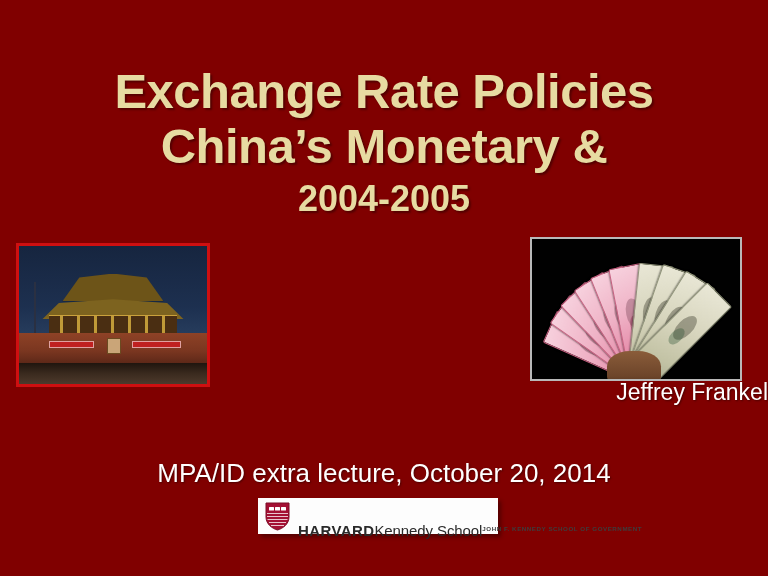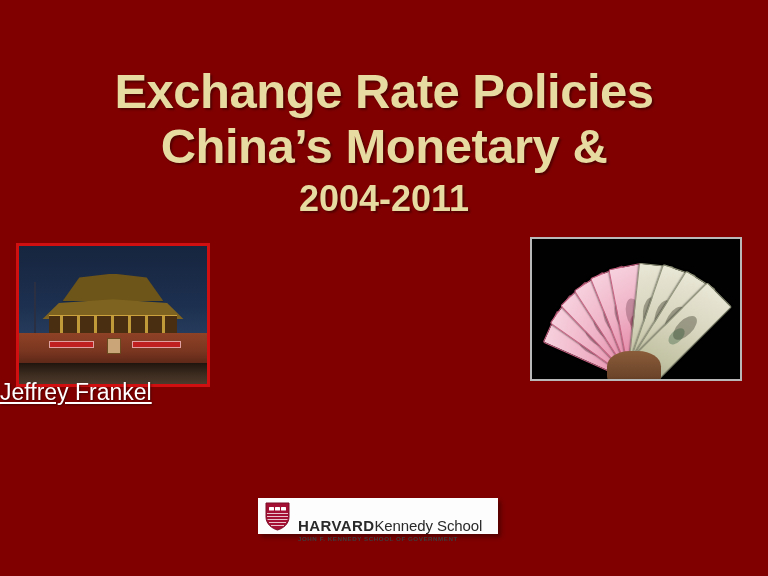--- a/index.html
+++ b/index.html
@@ -41,25 +41,24 @@
     color:#e7dba2;
     line-height:1.15;
     margin-top:4px;
     text-shadow:2px 2px 2px rgba(50,0,0,0.55);
   }
 
   
   .author {
     position:absolute;
     left:0; right:0; top:379px;
-    text-align:left;
+    text-align:right;
     font-size:23px;
     color:#ffffff;
     text-shadow:1px 1px 2px rgba(40,0,0,0.6);
-    text-decoration:underline;
   }
   .lecture {
     position:absolute;
     left:0; right:0; top:458px;
     text-align:center;
     font-size:26px;
     color:#ffffff;
     text-shadow:1px 1px 2px rgba(40,0,0,0.6);
   }
 
@@ -207,21 +206,20 @@
     padding:0 7px;
   }
   .hks-shield {
     width:25px; height:29px;
     flex:0 0 auto;
     margin-right:8px;
     position:relative;
   }
   .hks-wordmark {
     display:flex;
-    flex-direction:column;
     justify-content:space-between;
     line-height:1;
     margin-top:28px;
   }
   .hks-line1 {
     font-size:15px;
     letter-spacing:-0.1px;
     white-space:nowrap;
     color:#2a2a2a;
   }
@@ -242,21 +240,21 @@
   }
 </style>
 </head>
 <body>
 
 <div id="slide">
 
   <div class="title-block">
     <div class="title-line">Exchange Rate Policies</div>
     <div class="title-line">China’s Monetary &amp;</div>
-    <div class="title-sub">2004-2011</div>
+    <div class="title-sub">2004-2005</div>
   </div>
 
   <div class="photo-left">
     <div class="tam-sky"></div>
     <div class="tam-flag"></div>
     <div class="tam-gate-roof"></div>
     <div class="tam-gate-roof2"></div>
     <div class="tam-gate-body"></div>
     <div class="tam-col" style="left:22%"></div>
     <div class="tam-col" style="left:31%"></div>
@@ -313,20 +311,21 @@
       <div class="note usd" style="transform:rotate(45deg)">
           <div class="oval"></div>
           <div class="seal"></div>
         </div>
       <div class="hand"></div>
     </div>
   </div>
 
   <div class="author">Jeffrey Frankel</div>
 
+  <div class="lecture">MPA/ID extra lecture, October 20, 2014</div>
 
   <div class="hks-logo">
     <div class="hks-shield">
       <svg viewBox="0 0 50 58" width="25" height="29" aria-hidden="true">
         <path d="M2 2 H48 V30 C48 44 36 53 25 56 C14 53 2 44 2 30 Z" fill="#a41034" stroke="#7d0c27" stroke-width="2"></path>
         <g fill="#ffffff">
           <rect x="8" y="10" width="10" height="7" rx="1"></rect>
           <rect x="20" y="10" width="10" height="7" rx="1"></rect>
           <rect x="32" y="10" width="10" height="7" rx="1"></rect>
         </g>

